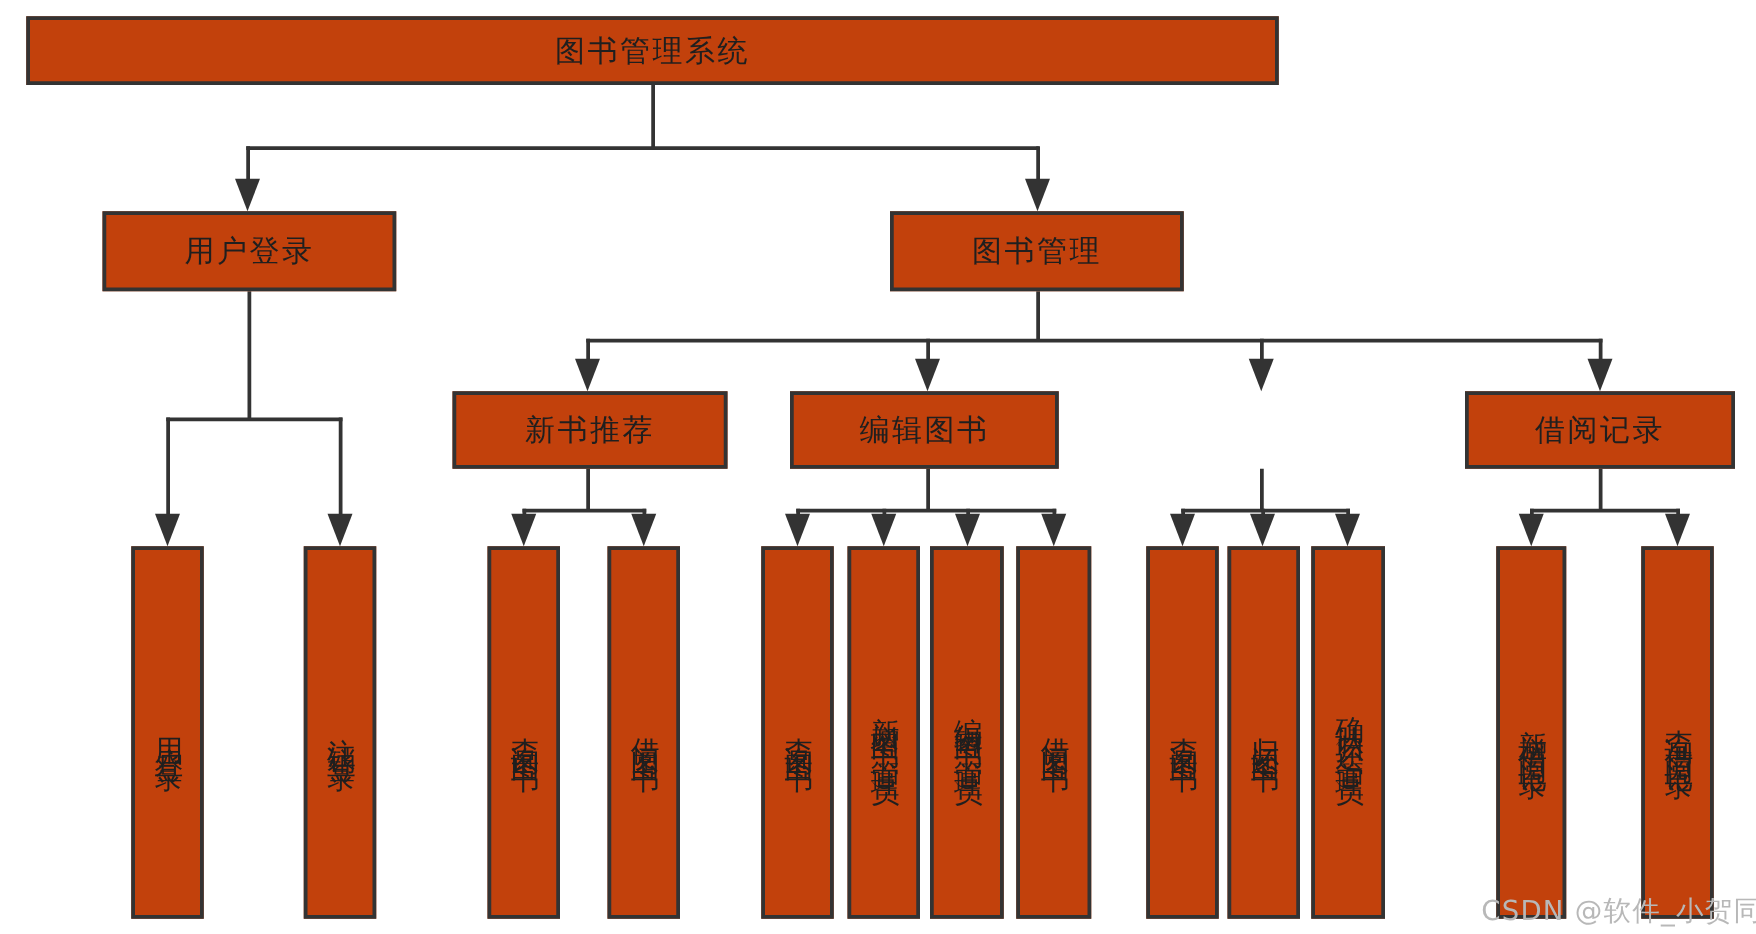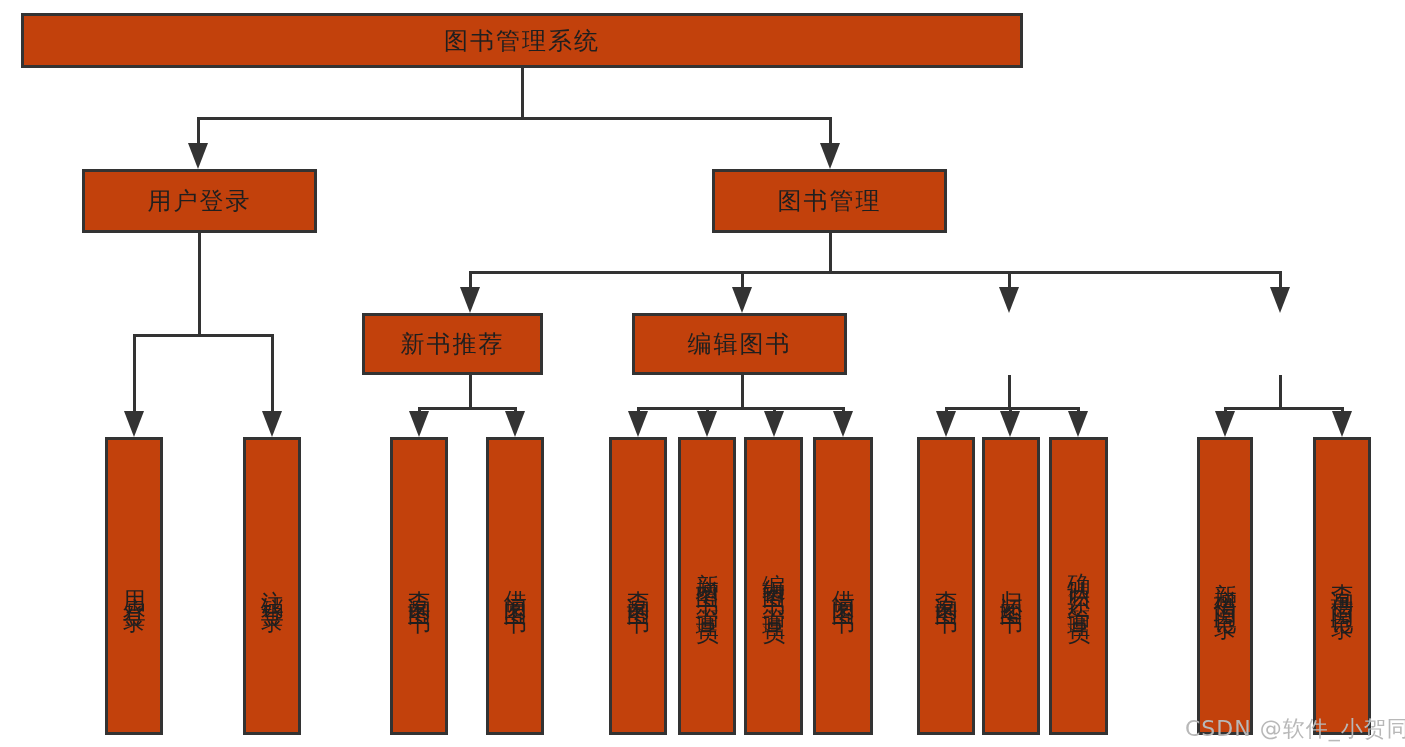--- a/index.html
+++ b/index.html
@@ -98,25 +98,28 @@
     <span>图书管理系统</span>
   </div>
 
   <div class="box" style="left:82px;top:169px;width:235px;height:64px">
     <span>用户登录</span>
   </div>
   <div class="box" style="left:712px;top:169px;width:235px;height:64px">
     <span>图书管理</span>
   </div>
 
-  <div class="box" style="left:362px;top:313px;width:181px;height:62px">
+  <div class="box" style="left:362px;top:313px;width:220px;height:62px">
     <span>新书推荐</span>
   </div>
   <div class="box" style="left:632px;top:313px;width:215px;height:62px">
     <span>编辑图书</span>
+  </div>
+  <div class="box" style="left:1172px;top:313px;width:216px;height:62px">
+    <span>借阅记录</span>
   </div>
 
   <div class="box leaf" style="left:105px;top:437px;width:58px;height:298px">
     <span class="vtext">用户登录</span>
   </div>
   <div class="box leaf" style="left:243px;top:437px;width:58px;height:298px">
     <span class="vtext">注销登录</span>
   </div>
 
   <div class="box leaf" style="left:390px;top:437px;width:58px;height:298px">

